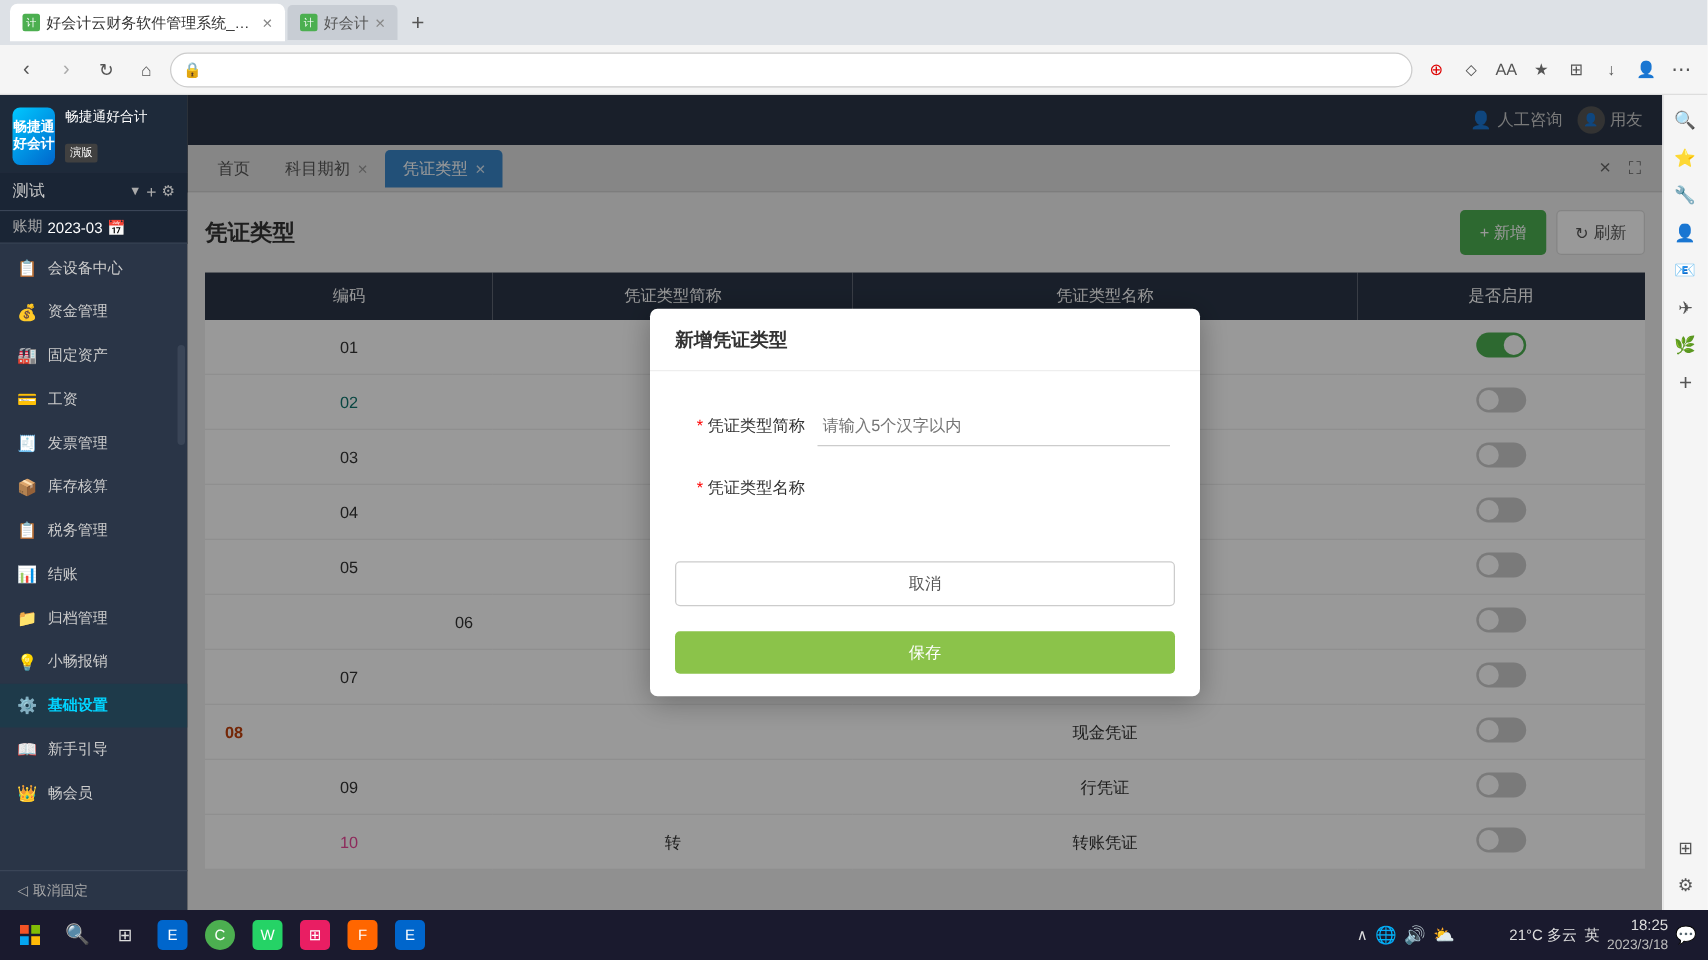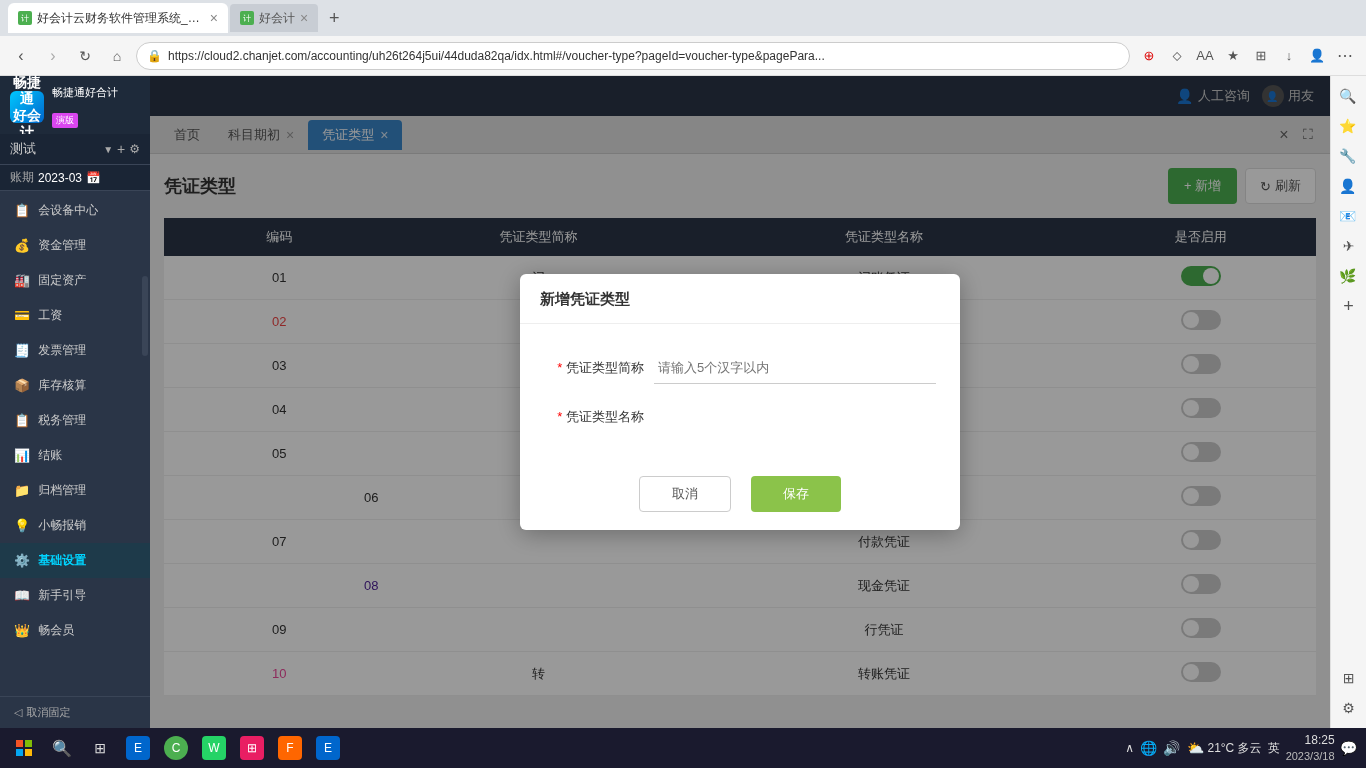--- a/index.html
+++ b/index.html
@@ -24,44 +24,43 @@
     <div style="width:28px;height:28px;display:flex;align-items:center;justify-content:center;cursor:pointer;color:#555;font-size:18px;border-radius:50%;">+</div>
   </div>
 
   <div style="display:flex;align-items:center;height:40px;background:#f5f5f5;padding:0 8px;gap:6px;border-bottom:1px solid #ddd;">
     <div style="width:26px;height:26px;display:flex;align-items:center;justify-content:center;cursor:pointer;color:#555;font-size:16px;border-radius:50%;">‹</div>
     <div style="width:26px;height:26px;display:flex;align-items:center;justify-content:center;cursor:pointer;color:#aaa;font-size:16px;border-radius:50%;">›</div>
     <div style="width:26px;height:26px;display:flex;align-items:center;justify-content:center;cursor:pointer;color:#555;font-size:14px;border-radius:50%;">↻</div>
     <div style="width:26px;height:26px;display:flex;align-items:center;justify-content:center;cursor:pointer;color:#555;font-size:14px;border-radius:50%;">⌂</div>
     <div style="flex:1;height:28px;background:white;border:1px solid #ccc;border-radius:14px;display:flex;align-items:center;padding:0 10px;gap:6px;">
       <span style="color:#666;font-size:12px;">🔒</span>
-      <span style="flex:1;overflow:hidden;text-overflow:ellipsis;white-space:nowrap;font-size:12px;color:#333;">https://cloud2.chanjet.com/accounting/uh26t264j5ui/44duda82qa/idx.html#/voucher-type?pageId=voucher-type&amp;pagePara...</span>
     </div>
     <div style="display:flex;gap:2px;align-items:center;">
       <div style="width:26px;height:26px;display:flex;align-items:center;justify-content:center;cursor:pointer;color:#d00;font-size:13px;border-radius:4px;">⊕</div>
       <div style="width:26px;height:26px;display:flex;align-items:center;justify-content:center;cursor:pointer;color:#555;font-size:13px;border-radius:4px;">⬦</div>
       <div style="width:26px;height:26px;display:flex;align-items:center;justify-content:center;cursor:pointer;color:#555;font-size:13px;border-radius:4px;">AA</div>
       <div style="width:26px;height:26px;display:flex;align-items:center;justify-content:center;cursor:pointer;color:#555;font-size:13px;border-radius:4px;">★</div>
       <div style="width:26px;height:26px;display:flex;align-items:center;justify-content:center;cursor:pointer;color:#555;font-size:13px;border-radius:4px;">⊞</div>
       <div style="width:26px;height:26px;display:flex;align-items:center;justify-content:center;cursor:pointer;color:#555;font-size:13px;border-radius:4px;">↓</div>
       <div style="width:26px;height:26px;display:flex;align-items:center;justify-content:center;cursor:pointer;color:#555;font-size:13px;border-radius:4px;">👤</div>
       <div style="width:26px;height:26px;display:flex;align-items:center;justify-content:center;cursor:pointer;color:#555;font-size:16px;border-radius:4px;">⋯</div>
     </div>
   </div>
 </div>
 
 <div style="display:flex;height:652px;">
 
   <div style="width:150px;background:#2a3547;color:white;display:flex;flex-direction:column;flex-shrink:0;position:relative;">
 
     <div style="display:flex;align-items:center;gap:8px;padding:10px 10px 6px;background:#1e2a3a;">
-      <div style="width:34px;height:32px;background:linear-gradient(135deg,#00c8ff,#0066cc);border-radius:6px;display:flex;align-items:center;justify-content:center;color:white;font-size:14px;font-weight:bold;flex-shrink:0;text-align:center;line-height:1.2;">畅捷通<br>好会计</div>
+      <div style="width:34px;height:46px;background:linear-gradient(135deg,#00c8ff,#0066cc);border-radius:6px;display:flex;align-items:center;justify-content:center;color:white;font-size:11px;font-weight:bold;flex-shrink:0;text-align:center;line-height:1.2;">畅捷通<br>好会计</div>
       <div>
         <div style="font-size:11px;color:white;line-height:1.2;">畅捷通好合计</div>
-        <div style="font-size:9px;background:#d946ef;color:white;padding:1px 4px;border-radius:2px;display:inline-block;margin-top:14px;">演版</div>
+        <div style="font-size:9px;background:#404040;color:white;padding:1px 4px;border-radius:2px;display:inline-block;margin-top:14px;">演版</div>
       </div>
     </div>
 
     <div style="display:flex;align-items:center;padding:6px 10px;background:#1a2535;border-bottom:1px solid #3a4557;gap:4px;">
       <span style="flex:1;font-size:13px;color:#ccc;">测试</span>
       <span style="color:#aaa;font-size:10px;">▼</span>
       <span style="color:#aaa;font-size:14px;cursor:pointer;">+</span>
       <span style="color:#aaa;font-size:12px;cursor:pointer;">⚙</span>
     </div>
 
@@ -190,21 +189,21 @@
         <tbody>
           <tr style="border-bottom:1px solid #eee;">
             <td style="padding:10px 16px;text-align:center;font-size:13px;color:#333;">01</td>
             <td style="padding:10px 16px;text-align:center;font-size:13px;color:#333;">记</td>
             <td style="padding:10px 16px;text-align:center;font-size:13px;color:#333;">记账凭证</td>
             <td style="padding:10px 16px;text-align:center;">
               <div style="display:inline-block;width:40px;height:20px;border-radius:10px;background:#4CAF50;position:relative;cursor:pointer;"><div style="position:absolute;width:16px;height:16px;border-radius:50%;background:white;top:2px;left:22px;"></div></div>
             </td>
           </tr>
           <tr style="border-bottom:1px solid #eee;">
-            <td style="padding:10px 16px;text-align:center;font-size:13px;color:#ef4444;">02</td>
+            <td style="padding:10px 16px;text-align:center;font-size:13px;color:#0f766e;">02</td>
             <td style="padding:10px 16px;text-align:center;font-size:13px;color:#333;">收</td>
             <td style="padding:10px 16px;text-align:center;font-size:13px;color:#333;">收款凭证</td>
             <td style="padding:10px 16px;text-align:center;">
               <div style="display:inline-block;width:40px;height:20px;border-radius:10px;background:#ccc;position:relative;cursor:pointer;"><div style="position:absolute;width:16px;height:16px;border-radius:50%;background:white;top:2px;left:2px;"></div></div>
             </td>
           </tr>
           <tr style="border-bottom:1px solid #eee;">
             <td style="padding:10px 16px;text-align:center;font-size:13px;color:#333;">03</td>
             <td style="padding:10px 16px;text-align:center;font-size:13px;color:#333;"></td>
             <td style="padding:10px 16px;text-align:center;font-size:13px;color:#333;">付款凭证</td>
@@ -238,21 +237,21 @@
           </tr>
           <tr style="border-bottom:1px solid #eee;">
             <td style="padding:10px 16px;text-align:center;font-size:13px;color:#333;">07</td>
             <td style="padding:10px 16px;text-align:center;font-size:13px;color:#333;"></td>
             <td style="padding:10px 16px;text-align:center;font-size:13px;color:#333;">付款凭证</td>
             <td style="padding:10px 16px;text-align:center;">
               <div style="display:inline-block;width:40px;height:20px;border-radius:10px;background:#ccc;position:relative;cursor:pointer;"><div style="position:absolute;width:16px;height:16px;border-radius:50%;background:white;top:2px;left:2px;"></div></div>
             </td>
           </tr>
           <tr style="border-bottom:1px solid #eee;">
-            <td style="padding:10px 16px;text-align:right;font-size:13px;color:#4c1d95;">08</td>
+            <td style="padding:10px 16px;text-align:left;font-size:13px;color:#c2410c;font-weight:bold;">08</td>
             <td style="padding:10px 16px;text-align:center;font-size:13px;color:#333;"></td>
             <td style="padding:10px 16px;text-align:center;font-size:13px;color:#333;">现金凭证</td>
             <td style="padding:10px 16px;text-align:center;">
               <div style="display:inline-block;width:40px;height:20px;border-radius:10px;background:#ccc;position:relative;cursor:pointer;"><div style="position:absolute;width:16px;height:16px;border-radius:50%;background:white;top:2px;left:2px;"></div></div>
             </td>
           </tr>
           <tr style="border-bottom:1px solid #eee;">
             <td style="padding:10px 16px;text-align:center;font-size:13px;color:#333;">09</td>
             <td style="padding:10px 16px;text-align:center;font-size:13px;color:#333;"></td>
             <td style="padding:10px 16px;text-align:center;font-size:13px;color:#333;">行凭证</td>
@@ -303,21 +302,21 @@
         <input style="flex: 1 1 0%; height: 32px; border-top: none; border-right: none; border-left: none; border-image: initial; border-bottom: 1px solid rgb(204, 204, 204); outline: none; font-size: 13px; color: rgb(51, 51, 51); padding: 0px 4px; background: transparent; font-family: inherit;" placeholder="请输入5个汉字以内">
       </div>
 
       <div style="display:flex;align-items:center;margin-bottom:16px;">
         <label style="width:110px;font-size:13px;color:#333;text-align:right;padding-right:10px;flex-shrink:0;">
           <span style="color:red;">*</span>
           <span>凭证类型名称</span>
         </label>
       </div>
     </div>
-    <div style="padding:14px 20px 18px;display:flex;justify-content:center;gap:20px;">
+    <div style="padding:14px 20px 18px;display:flex;justify-content:center;gap:20px;flex-direction:column;">
       <button style="padding:8px 32px;border:1px solid #ccc;background:white;color:#555;border-radius:4px;cursor:pointer;font-size:13px;font-family:inherit;">取消</button>
       <button style="padding:8px 32px;border:none;background:#8BC34A;color:white;border-radius:4px;cursor:pointer;font-size:13px;font-family:inherit;">保存</button>
     </div>
   </div>
 </div>
 
 <div style="height:40px;background:#1a1a2e;display:flex;align-items:center;padding:0 8px;gap:6px;position:fixed;bottom:0;left:0;width:1366px;">
   <div style="width:32px;height:32px;display:flex;align-items:center;justify-content:center;cursor:pointer;">
     <svg viewBox="0 0 18 18" width="18" height="18">
       <rect x="1" y="1" width="7" height="7" fill="#f35325"></rect>
@@ -346,21 +345,21 @@
   <div style="width:32px;height:32px;display:flex;align-items:center;justify-content:center;cursor:pointer;">
     <div style="width:24px;height:24px;background:#0066cc;border-radius:4px;display:flex;align-items:center;justify-content:center;color:white;font-size:12px;">E</div>
   </div>
   <div style="flex:1;"></div>
   <div style="display:flex;align-items:center;gap:6px;color:#ddd;font-size:12px;">
     <div style="cursor:pointer;color:#ddd;font-size:12px;">∧</div>
     <div style="cursor:pointer;color:#ddd;font-size:14px;">🌐</div>
     <div style="cursor:pointer;color:#ddd;font-size:14px;">🔊</div>
     <div style="display:flex;align-items:center;gap:3px;">
       <span style="font-size:14px;">⛅</span>
-      <span style="font-size:12px;">21°C 多云</span>
+      <span style="font-size:12px;margin-left:40px;">21°C 多云</span>
     </div>
     <div style="cursor:pointer;color:#ddd;font-size:12px;">
       <span>英</span>
     </div>
     <div style="cursor:pointer;text-align:right;line-height:1.4;">
       <div style="font-size:12px;color:#ddd;">18:25</div>
       <div style="font-size:11px;color:#bbb;">2023/3/18</div>
     </div>
     <div style="cursor:pointer;color:#ddd;font-size:14px;">💬</div>
   </div>

